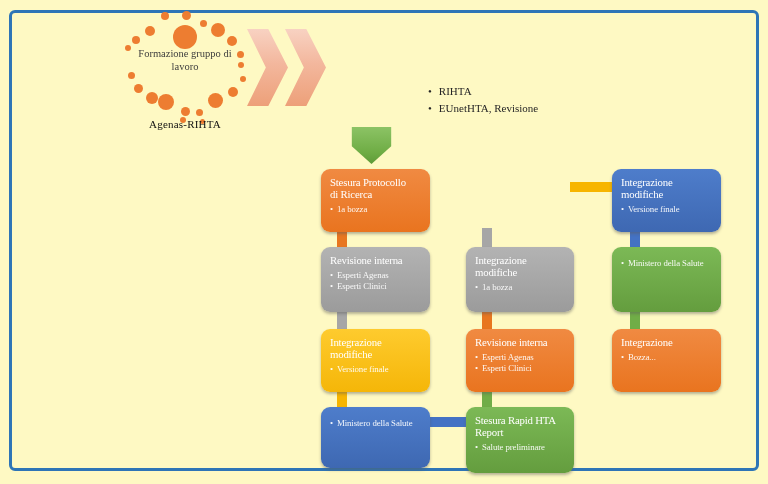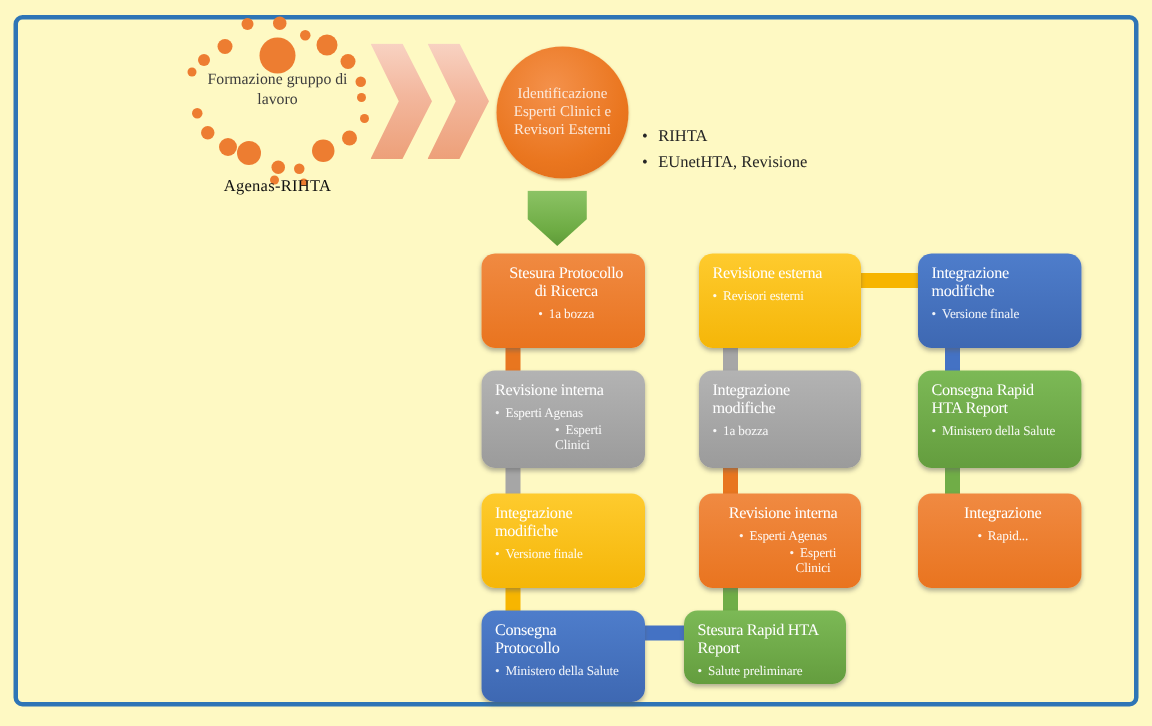--- a/index.html
+++ b/index.html
@@ -51,23 +51,23 @@
   .c-orange{background:#E8761F;} .c-gray{background:#A6A6A6;}
   .c-yellow{background:#F7B500;} .c-blue{background:#4472C4;} .c-green{background:#70AD47;}
   
   .box{
     position:absolute;z-index:2;border-radius:9px;color:#fff;
     padding:7px 5px 4px 9px;box-sizing:border-box;overflow:hidden;
     box-shadow:0 2px 3px rgba(90,90,90,.45);
   }
   .box-title{font-size:10.8px;letter-spacing:-.2px;line-height:1.14;white-space:pre-line;}
   .box .bullet{font-size:8.8px;letter-spacing:-.1px;margin-top:3.5px;color:rgba(255,255,255,.93);}
-  .box .bullet + .bullet{margin-top:1.5px;margin-left:40px;}
+  .box .bullet + .bullet{margin-top:1.5px;}
   .box .bullet::before{content:"•";margin-right:4px;}
-  .bg-orange{background:linear-gradient(180deg,#F08A42 0%,#E9741F 100%);text-align:center;}
+  .bg-orange{background:linear-gradient(180deg,#F08A42 0%,#E9741F 100%);}
   .bg-gray{background:linear-gradient(180deg,#B3B3B3 0%,#9B9B9B 100%);}
   .bg-yellow{background:linear-gradient(180deg,#FECB2E 0%,#F5B608 100%);}
   .bg-blue{background:linear-gradient(180deg,#4E7DCB 0%,#3E68B2 100%);}
   .bg-green{background:linear-gradient(180deg,#7CB956 0%,#649D3E 100%);}
 </style>
 </head>
 <body>
 
 <div id="stage">
   <div class="frame"></div>
@@ -96,25 +96,20 @@
       <div class="dot" style="left: 118px; top: 54px; height: 6px; width: 6px; background: rgb(237, 125, 49);"></div>
       <div class="dot" style="left: 120px; top: 68px; height: 6px; width: 6px; background: rgb(237, 125, 49);"></div>
     </div>
   <div class="group-label">Formazione gruppo di
 lavoro</div>
   <div class="caption">Agenas-RIHTA</div>
 
   <div class="chev" style="left:247px"></div>
   <div class="chev" style="left:285px"></div>
 
-  <div class="idcircle">
-    <div class="lbl">Identificazione
-Esperti Clinici e
-Revisori Esterni</div>
-  </div>
 
   <div class="side-bullets">
     <div class="bullet">RIHTA</div>
     <div class="bullet">EUnetHTA, Revisione</div>
   </div>
 
   <div class="down-arrow"></div>
 
   <div class="conn c-orange" style="left:337px;top:228px;width:10px;height:24px"></div>
   <div class="conn c-gray" style="left:337px;top:308px;width:10px;height:26px"></div>
@@ -136,52 +131,44 @@
     <div class="box-title">Revisione interna</div>
     <div class="bullet">Esperti Agenas</div>
     <div class="bullet">Esperti Clinici</div>
   </div>
   <div class="box bg-yellow" style="left:321px;top:329px;width:109px;height:63px">
     <div class="box-title">Integrazione
 modifiche</div>
     <div class="bullet">Versione finale</div>
   </div>
   <div class="box bg-blue" style="left:321px;top:407px;width:109px;height:61px">
-    <div class="box-title">Consegna
-Protocollo</div>
     <div class="bullet">Ministero della Salute</div>
   </div>
 
-  <div class="box bg-yellow" style="left:466px;top:169px;width:108px;height:63px">
-    <div class="box-title">Revisione esterna</div>
-    <div class="bullet">Revisori esterni</div>
-  </div>
   <div class="box bg-gray" style="left:466px;top:247px;width:108px;height:65px">
     <div class="box-title">Integrazione
 modifiche</div>
     <div class="bullet">1a bozza</div>
   </div>
   <div class="box bg-orange" style="left:466px;top:329px;width:108px;height:63px">
     <div class="box-title">Revisione interna</div>
     <div class="bullet">Esperti Agenas</div>
     <div class="bullet">Esperti Clinici</div>
   </div>
-  <div class="box bg-green" style="left:456px;top:407px;width:108px;height:49px">
+  <div class="box bg-green" style="left:466px;top:407px;width:108px;height:66px">
     <div class="box-title">Stesura Rapid HTA
 Report</div>
     <div class="bullet">Salute preliminare</div>
   </div>
 
   <div class="box bg-blue" style="left:612px;top:169px;width:109px;height:63px">
     <div class="box-title">Integrazione
 modifiche</div>
     <div class="bullet">Versione finale</div>
   </div>
   <div class="box bg-green" style="left:612px;top:247px;width:109px;height:65px">
-    <div class="box-title">Consegna Rapid
-HTA Report</div>
     <div class="bullet">Ministero della Salute</div>
   </div>
   <div class="box bg-orange" style="left:612px;top:329px;width:109px;height:63px">
     <div class="box-title">Integrazione</div>
-    <div class="bullet">Rapid...</div>
+    <div class="bullet">Bozza...</div>
   </div>
 </div>
 
 </body></html>

